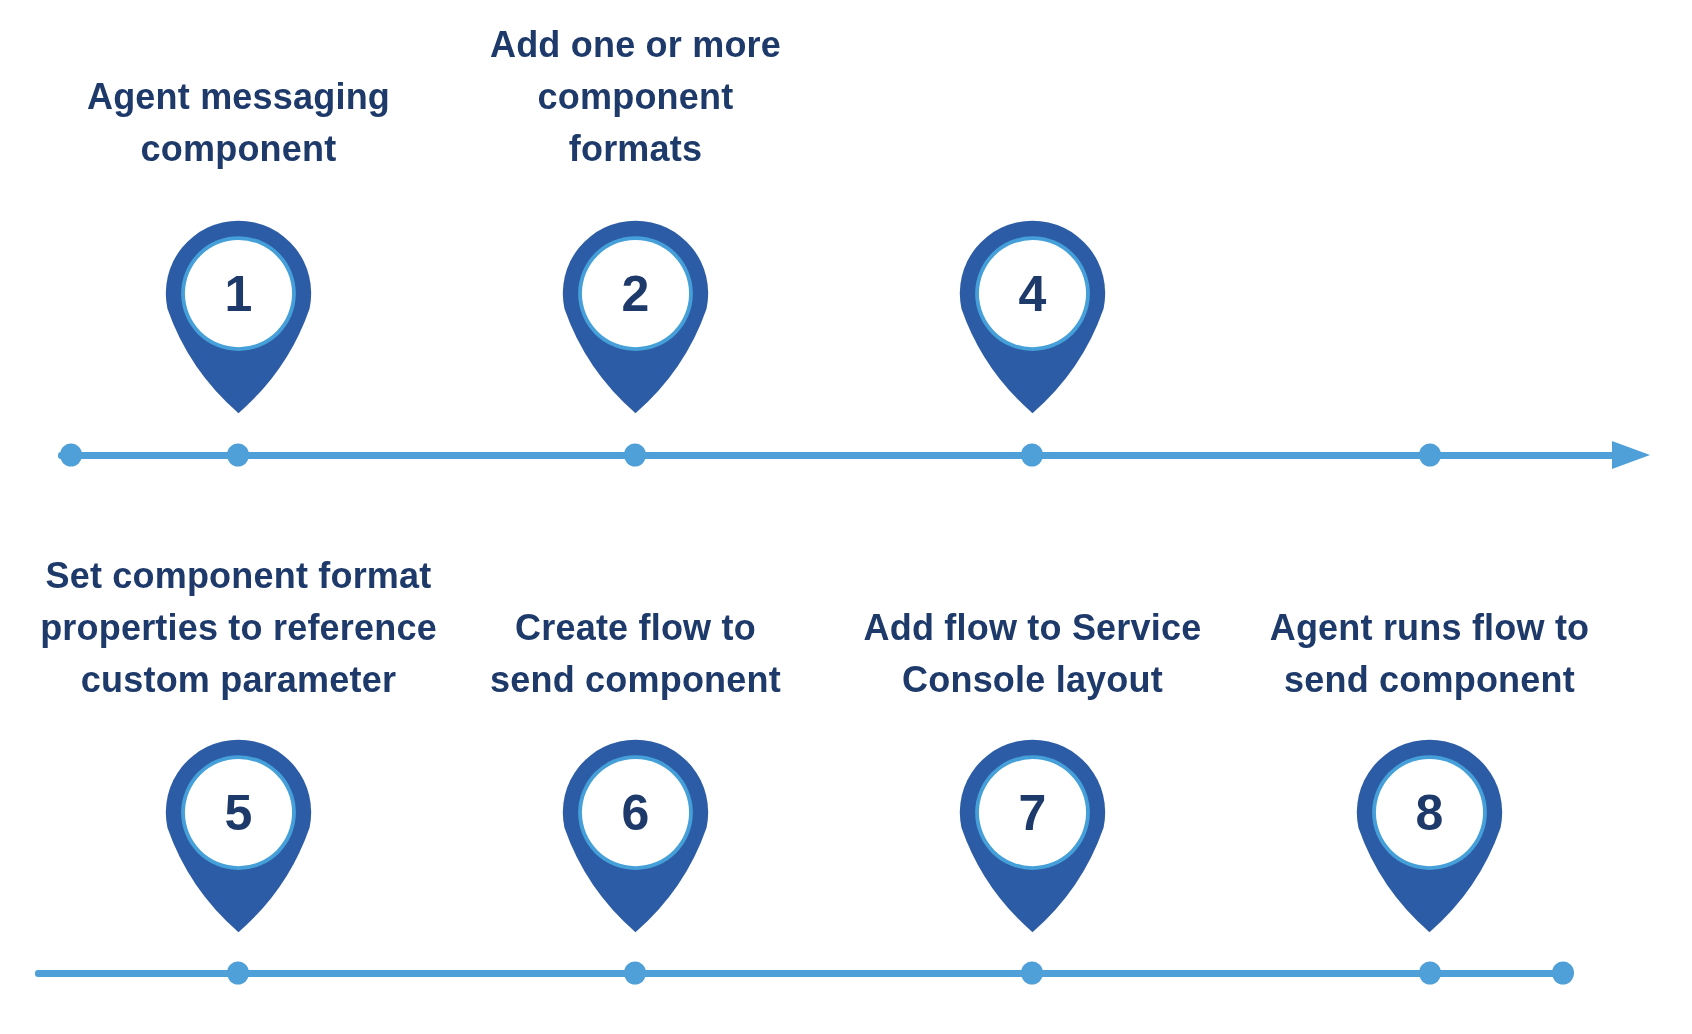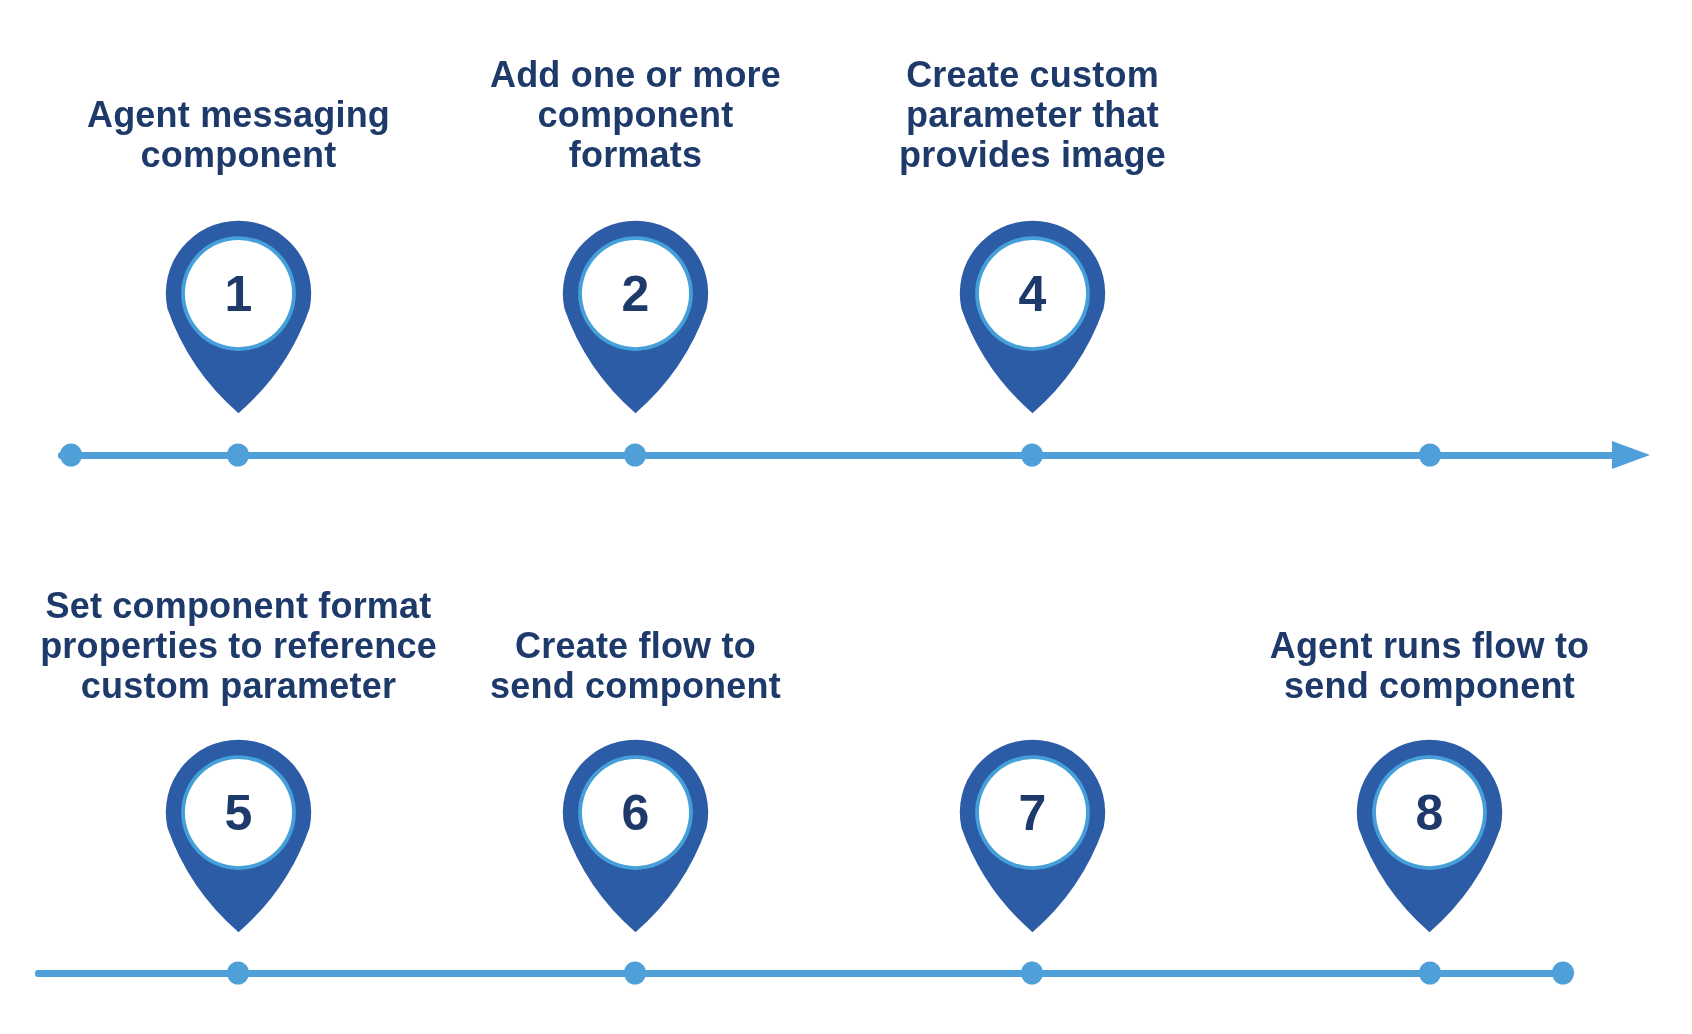--- a/index.html
+++ b/index.html
@@ -34,21 +34,21 @@
     flex-direction: column;
     align-items: center;
     justify-content: flex-end;
   }
 
   .step-label {
     white-space: pre;
     text-align: center;
     font-size: 36px;
     font-weight: 700;
-    line-height: 40px;
+    line-height: 52px;
     color: #1e3a6b;
     letter-spacing: 0.2px;
   }
   .row-1 .step-label { margin-bottom: 42px; }
   .row-2 .step-label { margin-bottom: 30px; }
 
   
   .pin {
     position: relative;
     width: 153px;
@@ -142,23 +142,20 @@
       <div class="pin">
         <svg viewBox="0 0 160 210" aria-hidden="true">
           <path d="M 5.7 95.8 A 76 76 0 1 1 154.3 95.8 Q 132 160 80 205 Q 28 160 5.7 95.8 Z" fill="#2d5ca6"></path>
           <circle cx="80" cy="80" r="60" fill="#459fd8"></circle>
           <circle cx="80" cy="80" r="56" fill="#ffffff"></circle>
         </svg>
         <div class="pin-number">2</div>
       </div>
     </div>
     <div class="step">
-      <div class="step-label">Create custom
-parameter that
-provides image</div>
       <div class="pin">
         <svg viewBox="0 0 160 210" aria-hidden="true">
           <path d="M 5.7 95.8 A 76 76 0 1 1 154.3 95.8 Q 132 160 80 205 Q 28 160 5.7 95.8 Z" fill="#2d5ca6"></path>
           <circle cx="80" cy="80" r="60" fill="#459fd8"></circle>
           <circle cx="80" cy="80" r="56" fill="#ffffff"></circle>
         </svg>
         <div class="pin-number">4</div>
       </div>
     </div>
   </div>
@@ -193,20 +190,22 @@
       <div class="pin">
         <svg viewBox="0 0 160 210" aria-hidden="true">
           <path d="M 5.7 95.8 A 76 76 0 1 1 154.3 95.8 Q 132 160 80 205 Q 28 160 5.7 95.8 Z" fill="#2d5ca6"></path>
           <circle cx="80" cy="80" r="60" fill="#459fd8"></circle>
           <circle cx="80" cy="80" r="56" fill="#ffffff"></circle>
         </svg>
         <div class="pin-number">6</div>
       </div>
     </div>
     <div class="step">
+      <div class="step-label">Add flow to Service
+Console layout</div>
       <div class="pin">
         <svg viewBox="0 0 160 210" aria-hidden="true">
           <path d="M 5.7 95.8 A 76 76 0 1 1 154.3 95.8 Q 132 160 80 205 Q 28 160 5.7 95.8 Z" fill="#2d5ca6"></path>
           <circle cx="80" cy="80" r="60" fill="#459fd8"></circle>
           <circle cx="80" cy="80" r="56" fill="#ffffff"></circle>
         </svg>
         <div class="pin-number">7</div>
       </div>
     </div>
     <div class="step">

